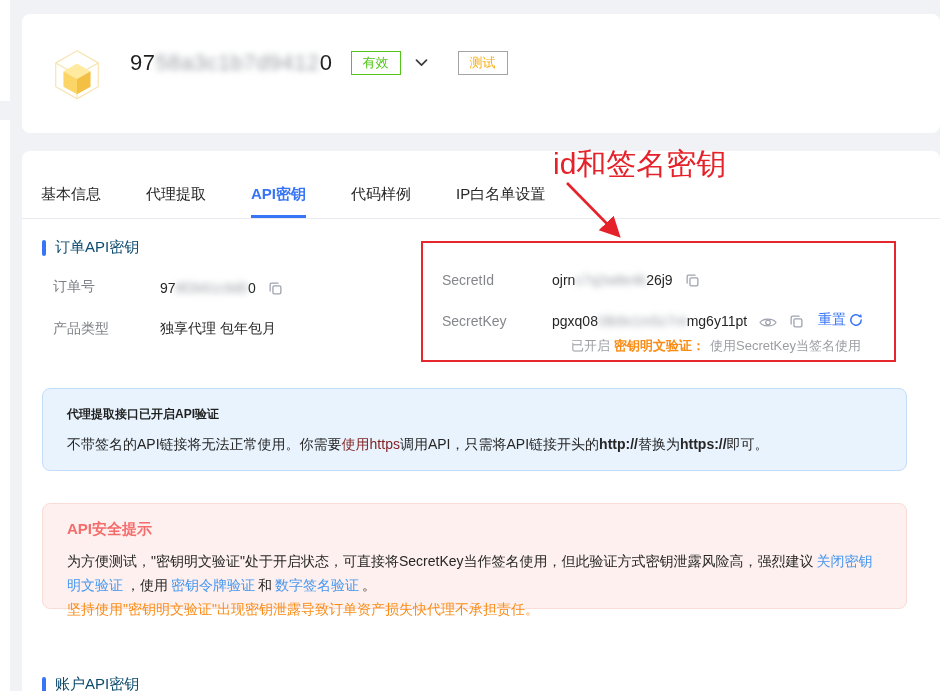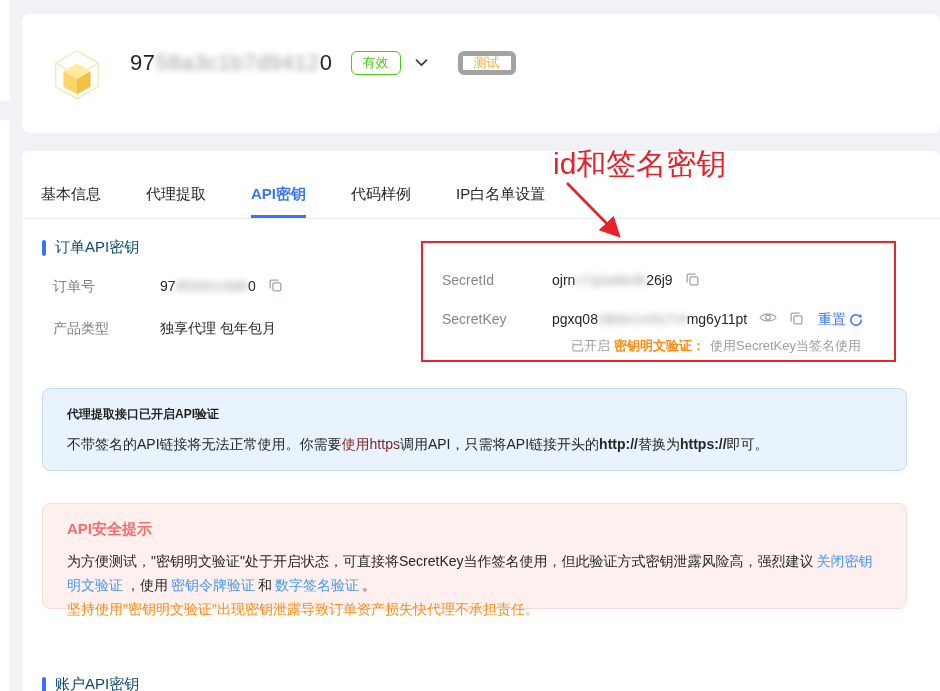--- a/index.html
+++ b/index.html
@@ -15,40 +15,40 @@
 
   .card { position:absolute; background:#ffffff; border-radius:8px; }
   .card-header { left:22px; top:14px; width:918px; height:119px; }
   .card-main   { left:22px; top:151px; width:918px; height:560px; }
 
   
   .cube-wrap { position:absolute; left:26px; top:33px; width:58px; height:58px; }
   .title-row { position:absolute; left:108px; top:36px; display:flex; align-items:center; }
   .order-title { font-size:22px; font-weight:500; color:#1f1f1f; letter-spacing:.5px; white-space:nowrap; }
   .masked { filter:blur(3px); color:#9aa0a6; user-select:none; }
-  .pill { display:inline-flex; align-items:center; height:24px; padding:0 11px; border-radius:6px;
+  .pill { display:inline-flex; align-items:center; height:24px; padding:0 11px; border-radius:0;
           font-size:13px; background:#fff; white-space:nowrap; }
   .pill-green  { color:#52c41a; border:1px solid #52c41a; margin-left:18px; }
-  .pill-orange { color:#faad14; border:5px solid #a3a3a3; margin-left:30px; }
+  .pill-orange { color:#faad14; border:1px solid #a3a3a3; margin-left:30px; }
   .chev { margin-left:14px; display:inline-flex; cursor:pointer; }
   .subtitle-row { position:absolute; left:108px; top:87px; font-size:14px; color:#8c8c8c; }
 
   
   .tabbar { position:absolute; left:0; top:0; width:918px; padding:34px 16px 0 19px;
             border-bottom:1px solid #e9ebf0; display:flex; gap:45px; }
   .tab { font-size:15px; color:#262626; padding-bottom:14px; cursor:pointer; white-space:nowrap; }
   .tab.active { color:#3875f6; font-weight:600; padding-bottom:11px; border-bottom:3px solid #3875f6; }
 
   
   .sec-title { position:absolute; left:20px; display:flex; align-items:center; }
   .sec-bar { width:4px; height:16px; background:#3875f6; border-radius:2px; margin-right:9px; }
   .sec-text { font-size:15px; font-weight:400; color:#0c4a6e; }
 
   
-  .frow { position:absolute; display:flex; align-items:flex-start; font-size:14px; }
+  .frow { position:absolute; display:flex; align-items:flex-end; font-size:14px; }
   .flabel { width:107px; color:#7d7f85; flex:none; }
   .fvalue { color:#262626; display:flex; align-items:center; white-space:nowrap; }
   .icon-btn { display:inline-flex; align-items:center; margin-left:12px; cursor:pointer; }
 
   
   .red-box { position:absolute; left:399px; top:90px; width:475px; height:121px;
              border:2px solid #e5262d; background:#fff; }
   .red-box .frow { left:19px; }
   .note-line { position:absolute; left:148px; top:94px; font-size:13px; color:#9b9da3; white-space:nowrap; }
   .note-hl { color:#fa8c16; font-weight:700; margin:0 5px 0 4px; }

